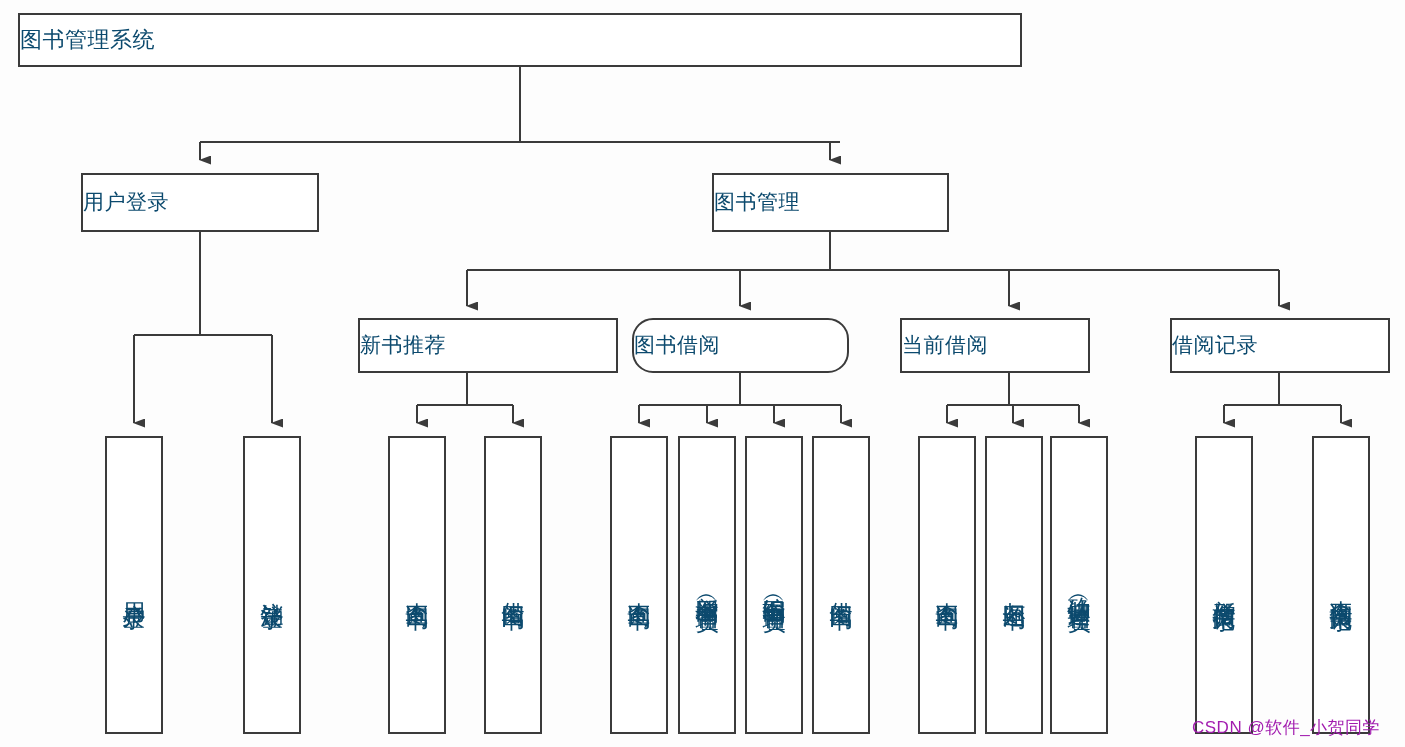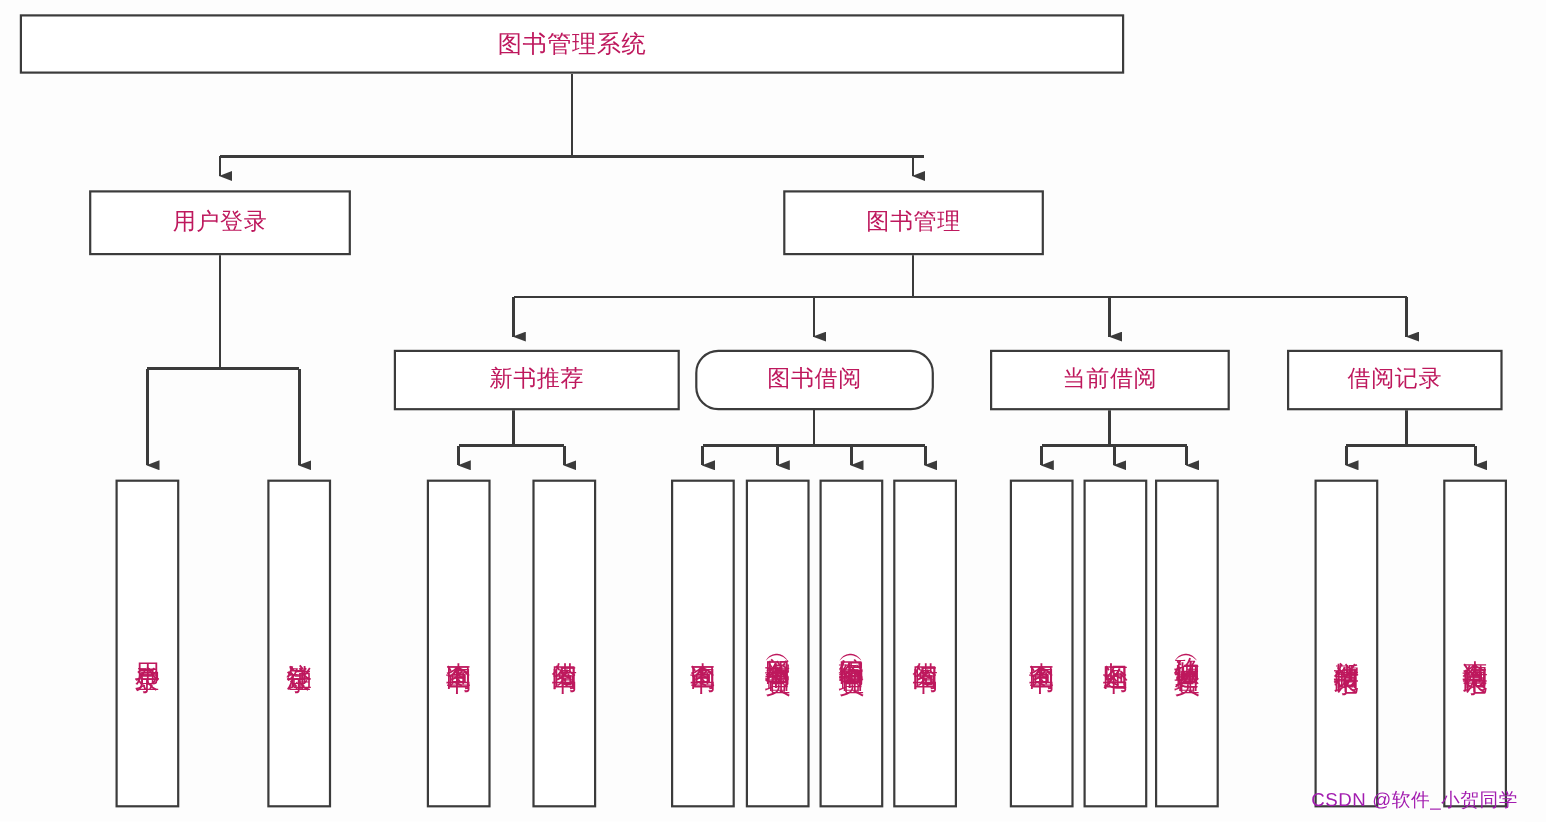--- a/index.html
+++ b/index.html
@@ -25,22 +25,22 @@
     height: 747px;
     pointer-events: none;
   }
   .node {
     position: absolute;
     box-sizing: border-box;
     background: #ffffff;
     border: 2px solid #3b3b3b;
     display: flex;
     align-items: center;
-    justify-content: center;
-    color: #be185d;
+    justify-content: flex-start;
+    color: #0c4a6e;
   }
   .node .label {
     line-height: 1.05;
     letter-spacing: 0.5px;
     white-space: pre-wrap;
     text-align: center;
   }
   .node.horiz .label {
     font-size: 21px;
   }
@@ -138,24 +138,24 @@
   <div class="node horiz" style="left:712px; top:173px; width:237px; height:59px;">
     <span class="label">图书管理</span>
   </div>
 
   <div class="node horiz" style="left:358px; top:318px; width:260px; height:55px;">
     <span class="label">新书推荐</span>
   </div>
   <div class="node horiz" style="left:632px; top:318px; width:217px; height:55px;border-radius:21px;">
     <span class="label">图书借阅</span>
   </div>
-  <div class="node horiz" style="left:900px; top:318px; width:218px; height:55px;">
+  <div class="node horiz" style="left:900px; top:318px; width:190px; height:55px;">
     <span class="label">当前借阅</span>
   </div>
-  <div class="node horiz" style="left:1170px; top:318px; width:196px; height:55px;">
+  <div class="node horiz" style="left:1170px; top:318px; width:220px; height:55px;">
     <span class="label">借阅记录</span>
   </div>
 
   <div class="node vert center-text" style="left:105px; top:436px; width:58px; height:298px;">
     <span class="label">用户登录</span>
   </div>
   <div class="node vert center-text" style="left:243px; top:436px; width:58px; height:298px;">
     <span class="label">注销登录</span>
   </div>
   <div class="node vert center-text" style="left:388px; top:436px; width:58px; height:298px;">

